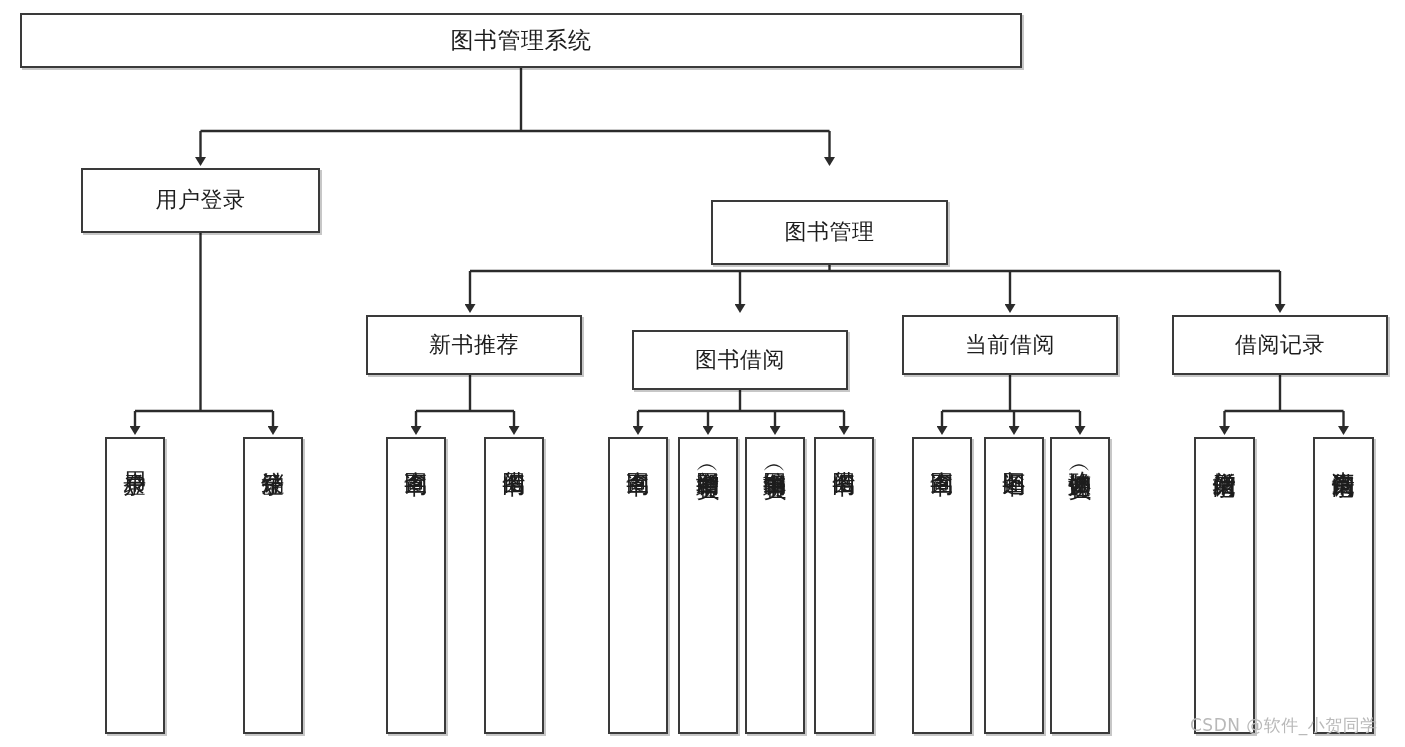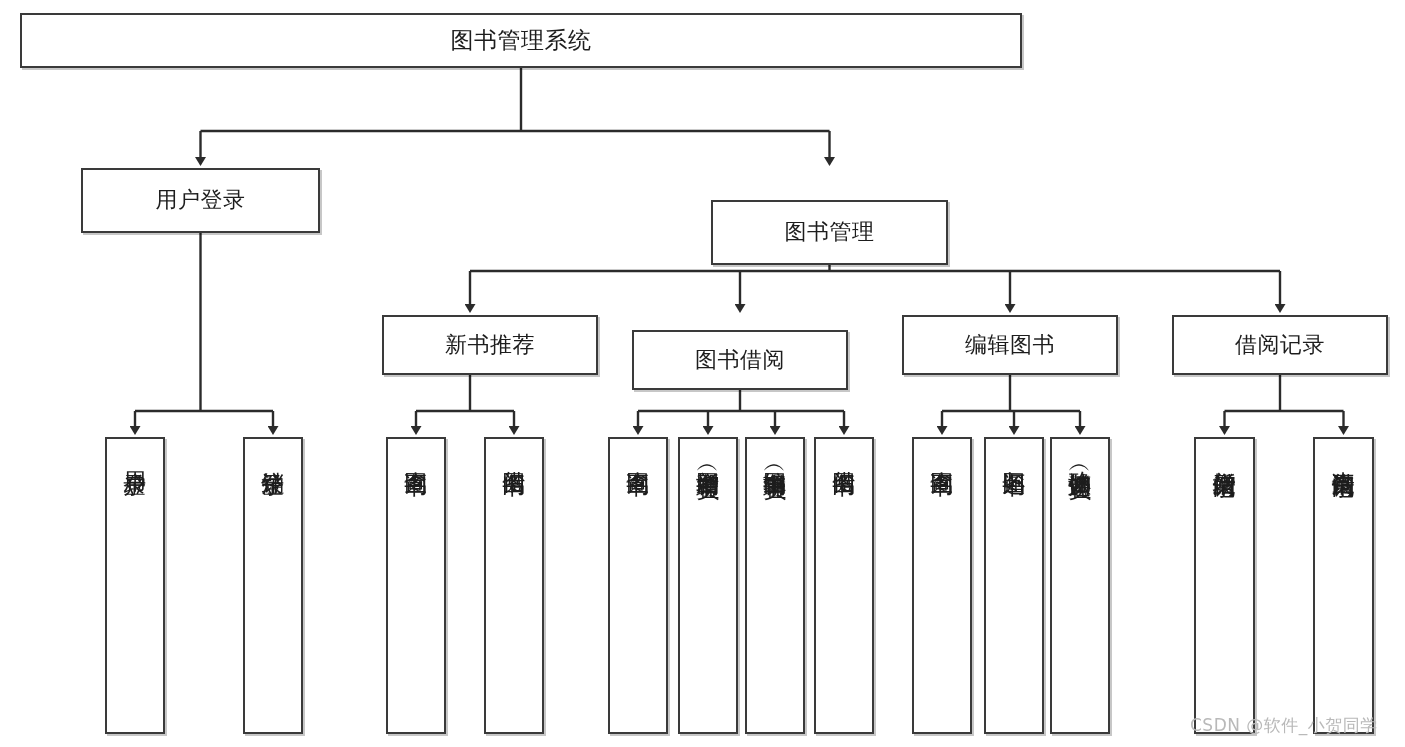--- a/index.html
+++ b/index.html
@@ -124,28 +124,28 @@
   <div id="nodes">
       <div class="node h root" style="left: 20px; top: 13px; width: 1002px; height: 55px;">
         <span class="label">图书管理系统</span>
       </div>
       <div class="node h" style="left: 81px; top: 168px; width: 239px; height: 65px;">
         <span class="label">用户登录</span>
       </div>
       <div class="node h" style="left: 711px; top: 168px; width: 237px; height: 65px; margin-top: 32px;">
         <span class="label">图书管理</span>
       </div>
-      <div class="node h" style="left: 382px; top: 315px; width: 216px; height: 60px;">
+      <div class="node h" style="left: 366px; top: 315px; width: 216px; height: 60px;">
         <span class="label">新书推荐</span>
       </div>
       <div class="node h" style="left: 632px; top: 330px; width: 216px; height: 60px;">
         <span class="label">图书借阅</span>
       </div>
       <div class="node h" style="left: 902px; top: 315px; width: 216px; height: 60px;">
-        <span class="label">编辑图书</span>
+        <span class="label">当前借阅</span>
       </div>
       <div class="node h" style="left: 1172px; top: 315px; width: 216px; height: 60px;">
         <span class="label">借阅记录</span>
       </div>
       <div class="node v" style="left: 105px; top: 437px; width: 60px; height: 297px;">
         <span class="label">用户登录</span>
       </div>
       <div class="node v" style="left: 243px; top: 437px; width: 60px; height: 297px;">
         <span class="label">注销登录</span>
       </div>

